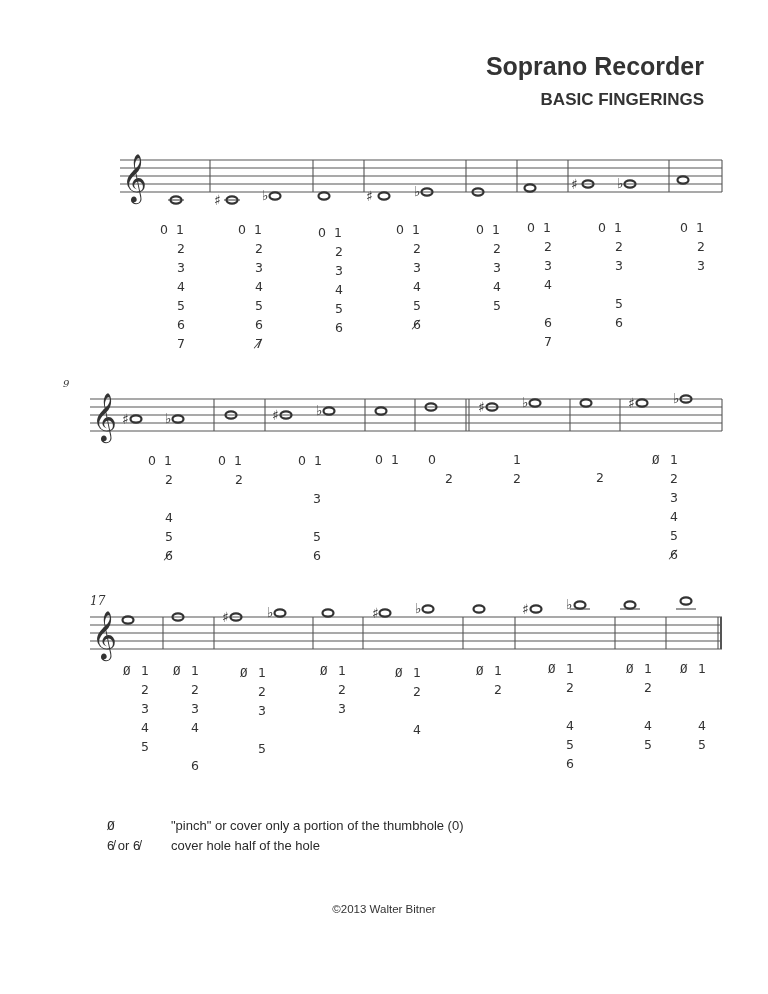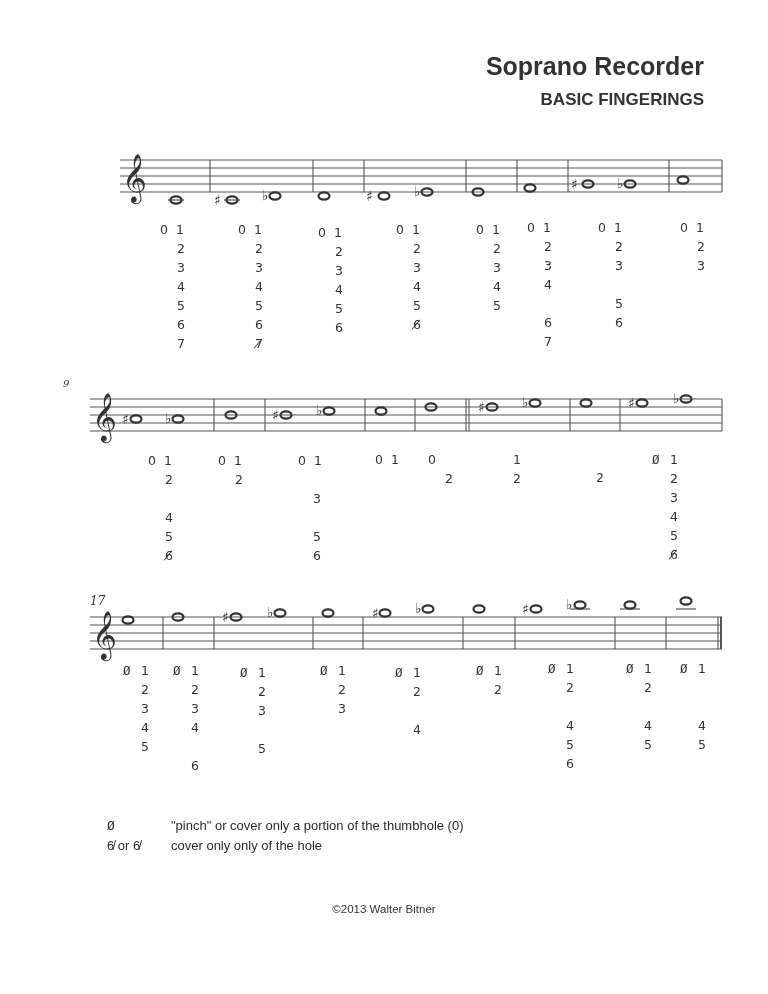--- a/index.html
+++ b/index.html
@@ -295,16 +295,16 @@
   <div class="cell mono" style="left:680px;top:-2px;">Ø</div>
   <div class="cell" style="left:698px;top:-2px;">1</div>
   <div class="cell" style="left:698px;top:55px;">4</div>
   <div class="cell" style="left:698px;top:74px;">5</div>
 </div>
 
 <div class="legend" style="top:818px; left:107px;">
   <span class="mono" style="display:inline-block; width:64px;">Ø</span><span>"pinch" or cover only a portion of the thumbhole (0)</span>
 </div>
 <div class="legend" style="top:838px; left:107px;">
-  <span style="display:inline-block; width:64px;">6̸ or 6̸</span><span>cover only only of the hole</span>
+  <span style="display:inline-block; width:64px;">6̸ or 6̸</span><span>cover hole half of the hole</span>
 </div>
 
 <div class="copyright">©2013 Walter Bitner</div>
 
 </body></html>

